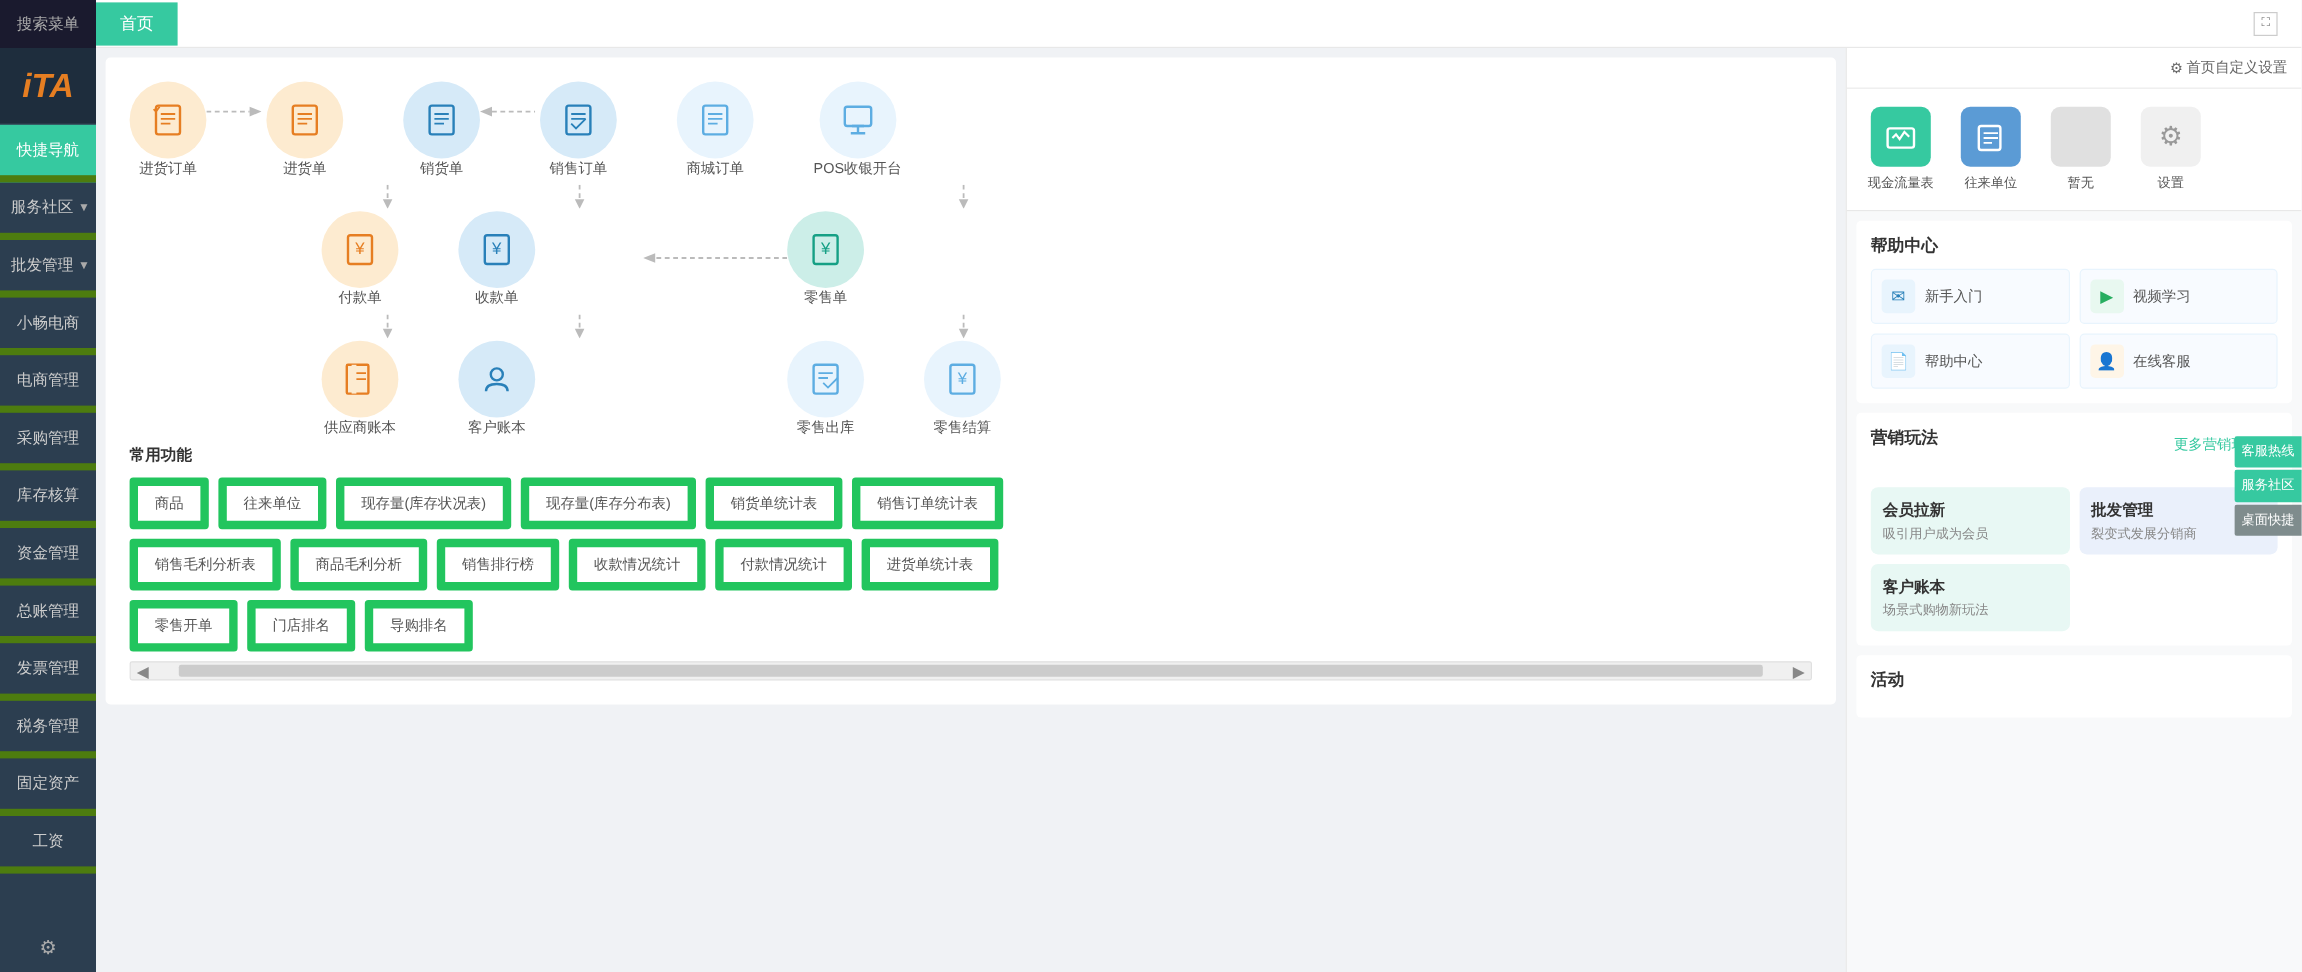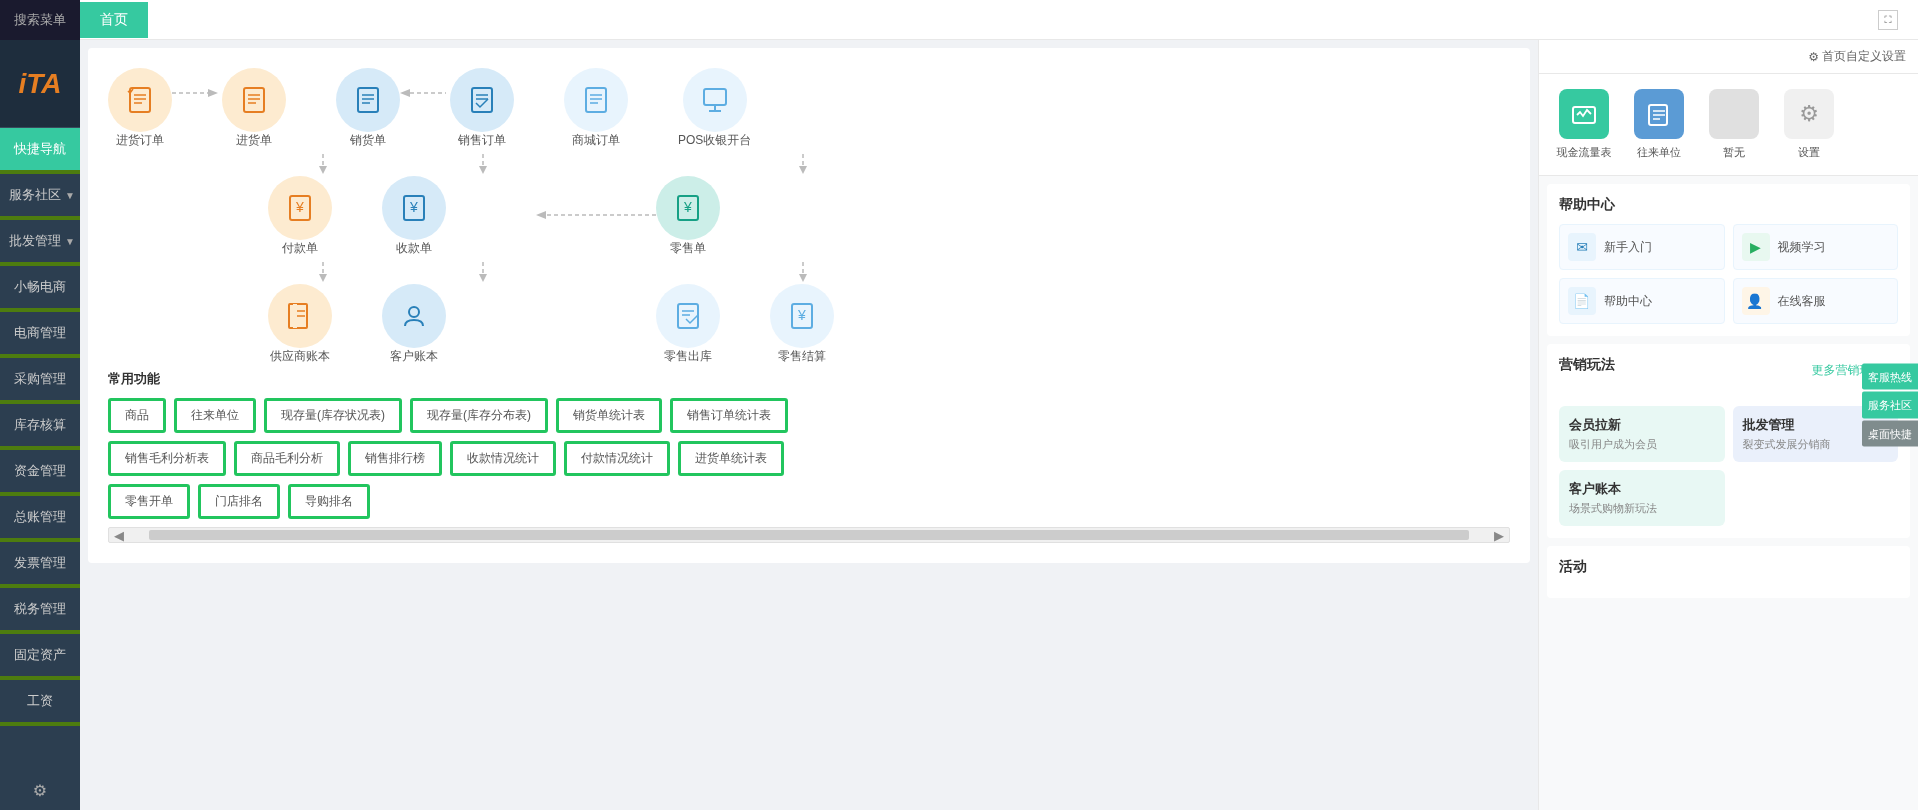--- a/index.html
+++ b/index.html
@@ -10,39 +10,39 @@
     .search-menu { width: 80px; height: 40px; background: #1a1a2e; color: #aaa; display: flex; align-items: center; justify-content: center; font-size: 13px; cursor: pointer; }
     .tab-home { background: #36c9a0; color: #fff; padding: 0 20px; height: 36px; display: flex; align-items: center; font-size: 14px; cursor: pointer; }
     .top-bar-right { margin-left: auto; display: flex; align-items: center; padding-right: 20px; }
     .fullscreen-btn { width: 20px; height: 20px; border: 1px solid #ccc; display: flex; align-items: center; justify-content: center; cursor: pointer; font-size: 10px; color: #666; }
 
     
     .layout { display: flex; height: 770px; }
 
     
     .sidebar { width: 80px; background: #2c3e50; color: #ccc; display: flex; flex-direction: column; flex-shrink: 0; }
-    .sidebar-item { padding: 12px 5px; text-align: center; cursor: pointer; font-size: 13px; border-bottom: 4px solid #4d7c0f; display: flex; align-items: center; justify-content: space-between; }
+    .sidebar-item { padding: 12px 5px; text-align: center; cursor: pointer; font-size: 13px; border-bottom: 6px solid #4d7c0f; display: flex; align-items: center; justify-content: space-between; }
     .sidebar-item.active { background: #36c9a0; color: #fff; }
     .sidebar-item-label { flex: 1; text-align: center; }
     .sidebar-arrow { font-size: 10px; color: #aaa; }
     .sidebar-bottom { margin-top: auto; padding: 10px; display: flex; justify-content: center; }
     .sidebar-gear { color: #aaa; font-size: 16px; cursor: pointer; }
 
     
     .main-content { flex: 1; overflow: auto; display: flex; flex-direction: column; }
     .circle { width: 64px; height: 64px; border-radius: 50%; display: flex; align-items: center; justify-content: center; font-size: 22px; }
     .circle-orange { background: #fdebd0; color: #e67e22; }
     .circle-blue { background: #d6eaf8; color: #2980b9; }
     .circle-light-blue { background: #e8f4fd; color: #5dade2; }
     .node-label { font-size: 12px; color: #555; text-align: center; }
 
     
     .common-func-title { font-size: 13px; color: #333; margin-bottom: 10px; font-weight: bold; }
     .func-buttons { display: flex; flex-wrap: wrap; gap: 8px; margin-bottom: 8px; }
-    .func-btn { padding: 6px 14px; border: 3px solid #22c55e; background: #fff; border-radius: 3px; font-size: 12px; color: #555; cursor: pointer; white-space: nowrap; }
+    .func-btn { padding: 6px 14px; border: 7px solid #22c55e; background: #fff; border-radius: 3px; font-size: 12px; color: #555; cursor: pointer; white-space: nowrap; }
 
     
     .scroll-bar-area { height: 16px; background: #f0f0f0; margin-top: 5px; display: flex; align-items: center; border: 1px solid #e0e0e0; border-radius: 2px; }
     .scroll-handle { background: #ccc; height: 10px; flex: 1; margin: 0 20px; border-radius: 2px; }
     .scroll-arrow { padding: 0 5px; color: #888; cursor: pointer; }
 
     
     .right-panel { width: 380px; background: #f8f9fa; border-left: 1px solid #e8e8e8; flex-shrink: 0; overflow-y: auto; }
     .right-panel-header { display: flex; align-items: center; justify-content: flex-end; padding: 8px 12px; border-bottom: 1px solid #e8e8e8; background: #fff; }
     .customize-link { font-size: 12px; color: #666; cursor: pointer; display: flex; align-items: center; gap: 3px; }
@@ -102,21 +102,21 @@
   <div class="tab-home">首页</div>
   <div class="top-bar-right">
     <div class="fullscreen-btn">⛶</div>
   </div>
 </div>
 
 <div class="layout">
 
   <div class="sidebar">
 
-    <div style="height:88px; display:flex; align-items:center; justify-content:center; background:#1e2d3d; color:#e67e22; font-size:28px; font-weight:bold; font-style:italic; border-bottom:1px solid #3a4a5c;">
+    <div style="height:64px; display:flex; align-items:center; justify-content:center; background:#1e2d3d; color:#e67e22; font-size:28px; font-weight:bold; font-style:italic; border-bottom:1px solid #3a4a5c;">
       <span>iTA</span>
     </div>
 
     <div class="sidebar-item active">
       <span class="sidebar-item-label">快捷导航</span>
     </div>
     <div class="sidebar-item">
       <span class="sidebar-item-label">服务社区</span>
       <span class="sidebar-arrow">▼</span>
     </div>

